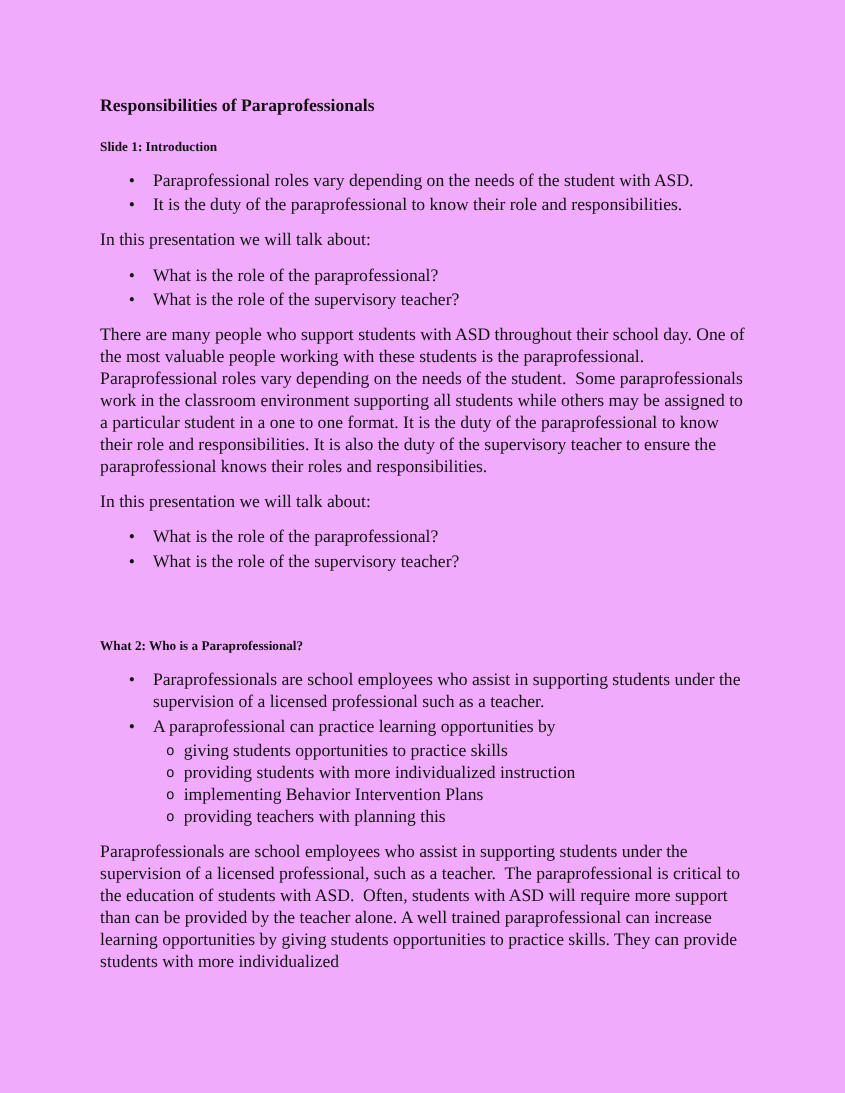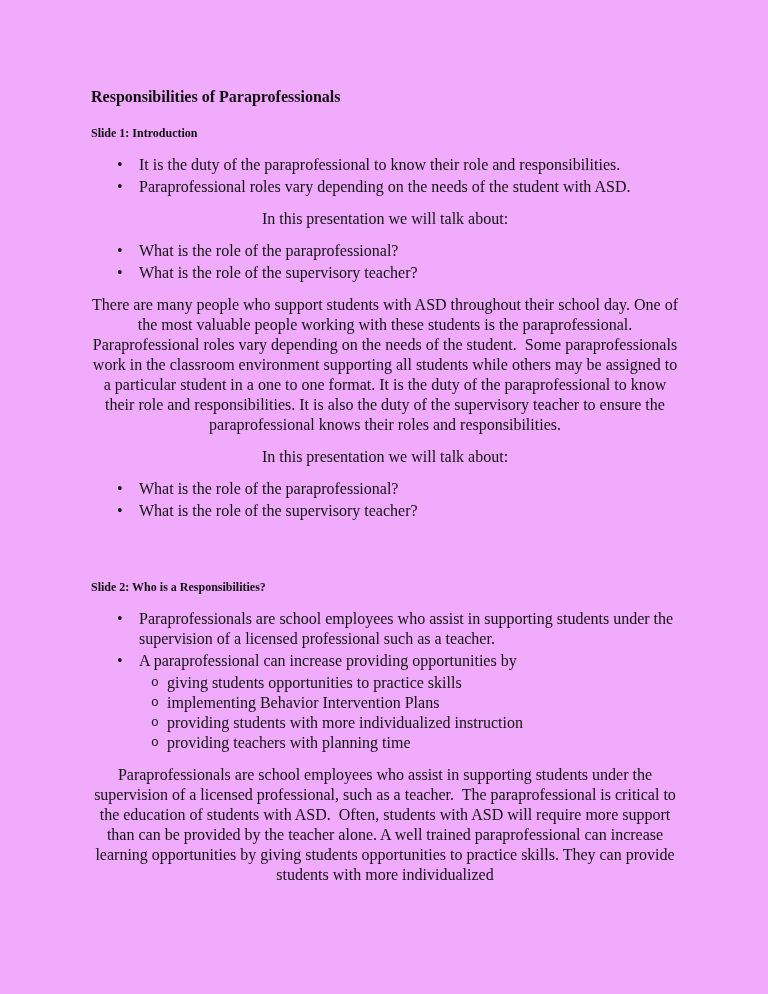--- a/index.html
+++ b/index.html
@@ -29,21 +29,20 @@
     font-size: 12px;
     font-weight: bold;
     margin: 0 0 12px 0;
   }
   .section-gap {
     margin-top: 56px;
   }
   p.para {
     margin: 0 0 12px 0;
     white-space: pre-wrap;
-    text-align: center;
   }
   ul.bullets {
     list-style: none;
     margin: 0 0 12px 0;
     padding: 0;
   }
   ul.bullets > li {
     position: relative;
     padding-left: 48px;
   }
@@ -78,52 +77,52 @@
 </head>
 <body>
 
 <div class="page">
 
   <h1 class="doc-title">Responsibilities of Paraprofessionals</h1>
 
   <h2 class="heading">Slide 1: Introduction</h2>
 
   <ul class="bullets">
+    <li>Paraprofessional roles vary depending on the needs of the student with ASD.</li>
     <li>It is the duty of the paraprofessional to know their role and responsibilities.</li>
-    <li>Paraprofessional roles vary depending on the needs of the student with ASD.</li>
   </ul>
 
   <p class="para">In this presentation we will talk about:</p>
 
   <ul class="bullets">
     <li>What is the role of the paraprofessional?</li>
     <li>What is the role of the supervisory teacher?</li>
   </ul>
 
   <p class="para">There are many people who support students with ASD throughout their school day. One of the most valuable people working with these students is the paraprofessional.  Paraprofessional roles vary depending on the needs of the student.  Some paraprofessionals work in the classroom environment supporting all students while others may be assigned to a particular student in a one to one format. It is the duty of the paraprofessional to know their role and responsibilities. It is also the duty of the supervisory teacher to ensure the paraprofessional knows their roles and responsibilities.</p>
 
   <p class="para">In this presentation we will talk about:</p>
 
   <ul class="bullets">
     <li>What is the role of the paraprofessional?</li>
     <li>What is the role of the supervisory teacher?</li>
   </ul>
 
-  <h2 class="heading section-gap">Slide 2: Who is a Responsibilities?</h2>
+  <h2 class="heading section-gap">What 2: Who is a Paraprofessional?</h2>
 
   <ul class="bullets">
     <li>
       <span>Paraprofessionals are school employees who assist in supporting students under the supervision of a licensed professional such as a teacher.</span>
     </li>
     <li>
-      <span>A paraprofessional can increase providing opportunities by</span>
+      <span>A paraprofessional can practice learning opportunities by</span>
       <ul class="sub-bullets">
         <li>giving students opportunities to practice skills</li>
+        <li>providing students with more individualized instruction</li>
         <li>implementing Behavior Intervention Plans</li>
-        <li>providing students with more individualized instruction</li>
-        <li>providing teachers with planning time</li>
+        <li>providing teachers with planning this</li>
       </ul>
     </li>
   </ul>
 
   <p class="para">Paraprofessionals are school employees who assist in supporting students under the supervision of a licensed professional, such as a teacher.  The paraprofessional is critical to the education of students with ASD.  Often, students with ASD will require more support than can be provided by the teacher alone. A well trained paraprofessional can increase learning opportunities by giving students opportunities to practice skills. They can provide students with more individualized</p>
 
 </div>
 
 </body></html>

